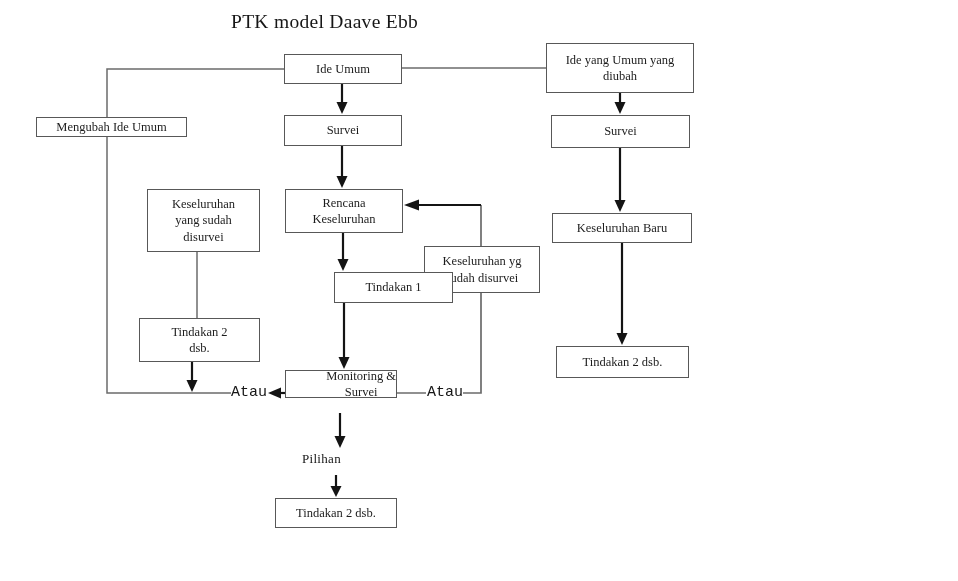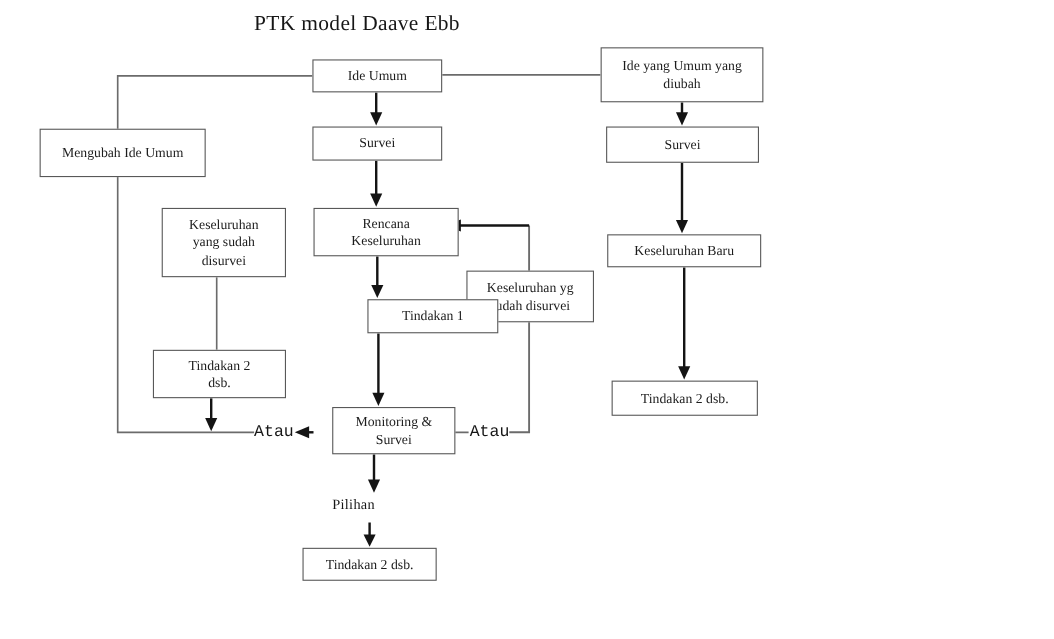--- a/index.html
+++ b/index.html
@@ -106,39 +106,39 @@
 
   <div class="node" style="left:284px; top:54px; width:118px; height:30px;">
     <span class="lbl">Ide Umum</span>
   </div>
 
   <div class="node" style="left:546px; top:43px; width:148px; height:50px;">
     <span class="lbl">Ide yang Umum yang
 diubah</span>
   </div>
 
-  <div class="node" style="left:36px; top:117px; width:151px; height:44px;">
+  <div class="node" style="left:36px; top:117px; width:151px; height:20px;">
     <span class="lbl">Mengubah Ide Umum</span>
   </div>
 
   <div class="node" style="left:284px; top:115px; width:118px; height:31px;">
     <span class="lbl">Survei</span>
   </div>
 
   <div class="node" style="left:551px; top:115px; width:139px; height:33px;">
     <span class="lbl">Survei</span>
   </div>
 
   <div class="node" style="left:147px; top:189px; width:113px; height:63px;">
     <span class="lbl">Keseluruhan
 yang sudah
 disurvei</span>
   </div>
 
-  <div class="node" style="left:285px; top:189px; width:132px; height:44px;">
+  <div class="node" style="left:285px; top:189px; width:118px; height:44px;">
     <span class="lbl">Rencana
 Keseluruhan</span>
   </div>
 
   <div class="node" style="left:424px; top:246px; width:116px; height:47px;">
     <span class="lbl">Keseluruhan yg
 sudah disurvei</span>
   </div>
 
   <div class="node" style="left:552px; top:213px; width:140px; height:30px;">
@@ -151,21 +151,21 @@
 
   <div class="node" style="left:139px; top:318px; width:121px; height:44px;align-items:center;">
     <span class="lbl">Tindakan 2
 dsb.</span>
   </div>
 
   <div class="node" style="left:556px; top:346px; width:133px; height:32px;">
     <span class="lbl">Tindakan 2 dsb.</span>
   </div>
 
-  <div class="node" style="left:302px; top:370px; width:112px; height:43px;">
+  <div class="node" style="left:285px; top:370px; width:112px; height:28px;justify-content:flex-end;">
     <span class="lbl">Monitoring &amp;
 Survei</span>
   </div>
 
   <div class="node" style="left:275px; top:498px; width:122px; height:30px;">
     <span class="lbl">Tindakan 2 dsb.</span>
   </div>
 
   <div class="float-label pilihan" style="left:302px; top:451px;">Pilihan</div>
 

